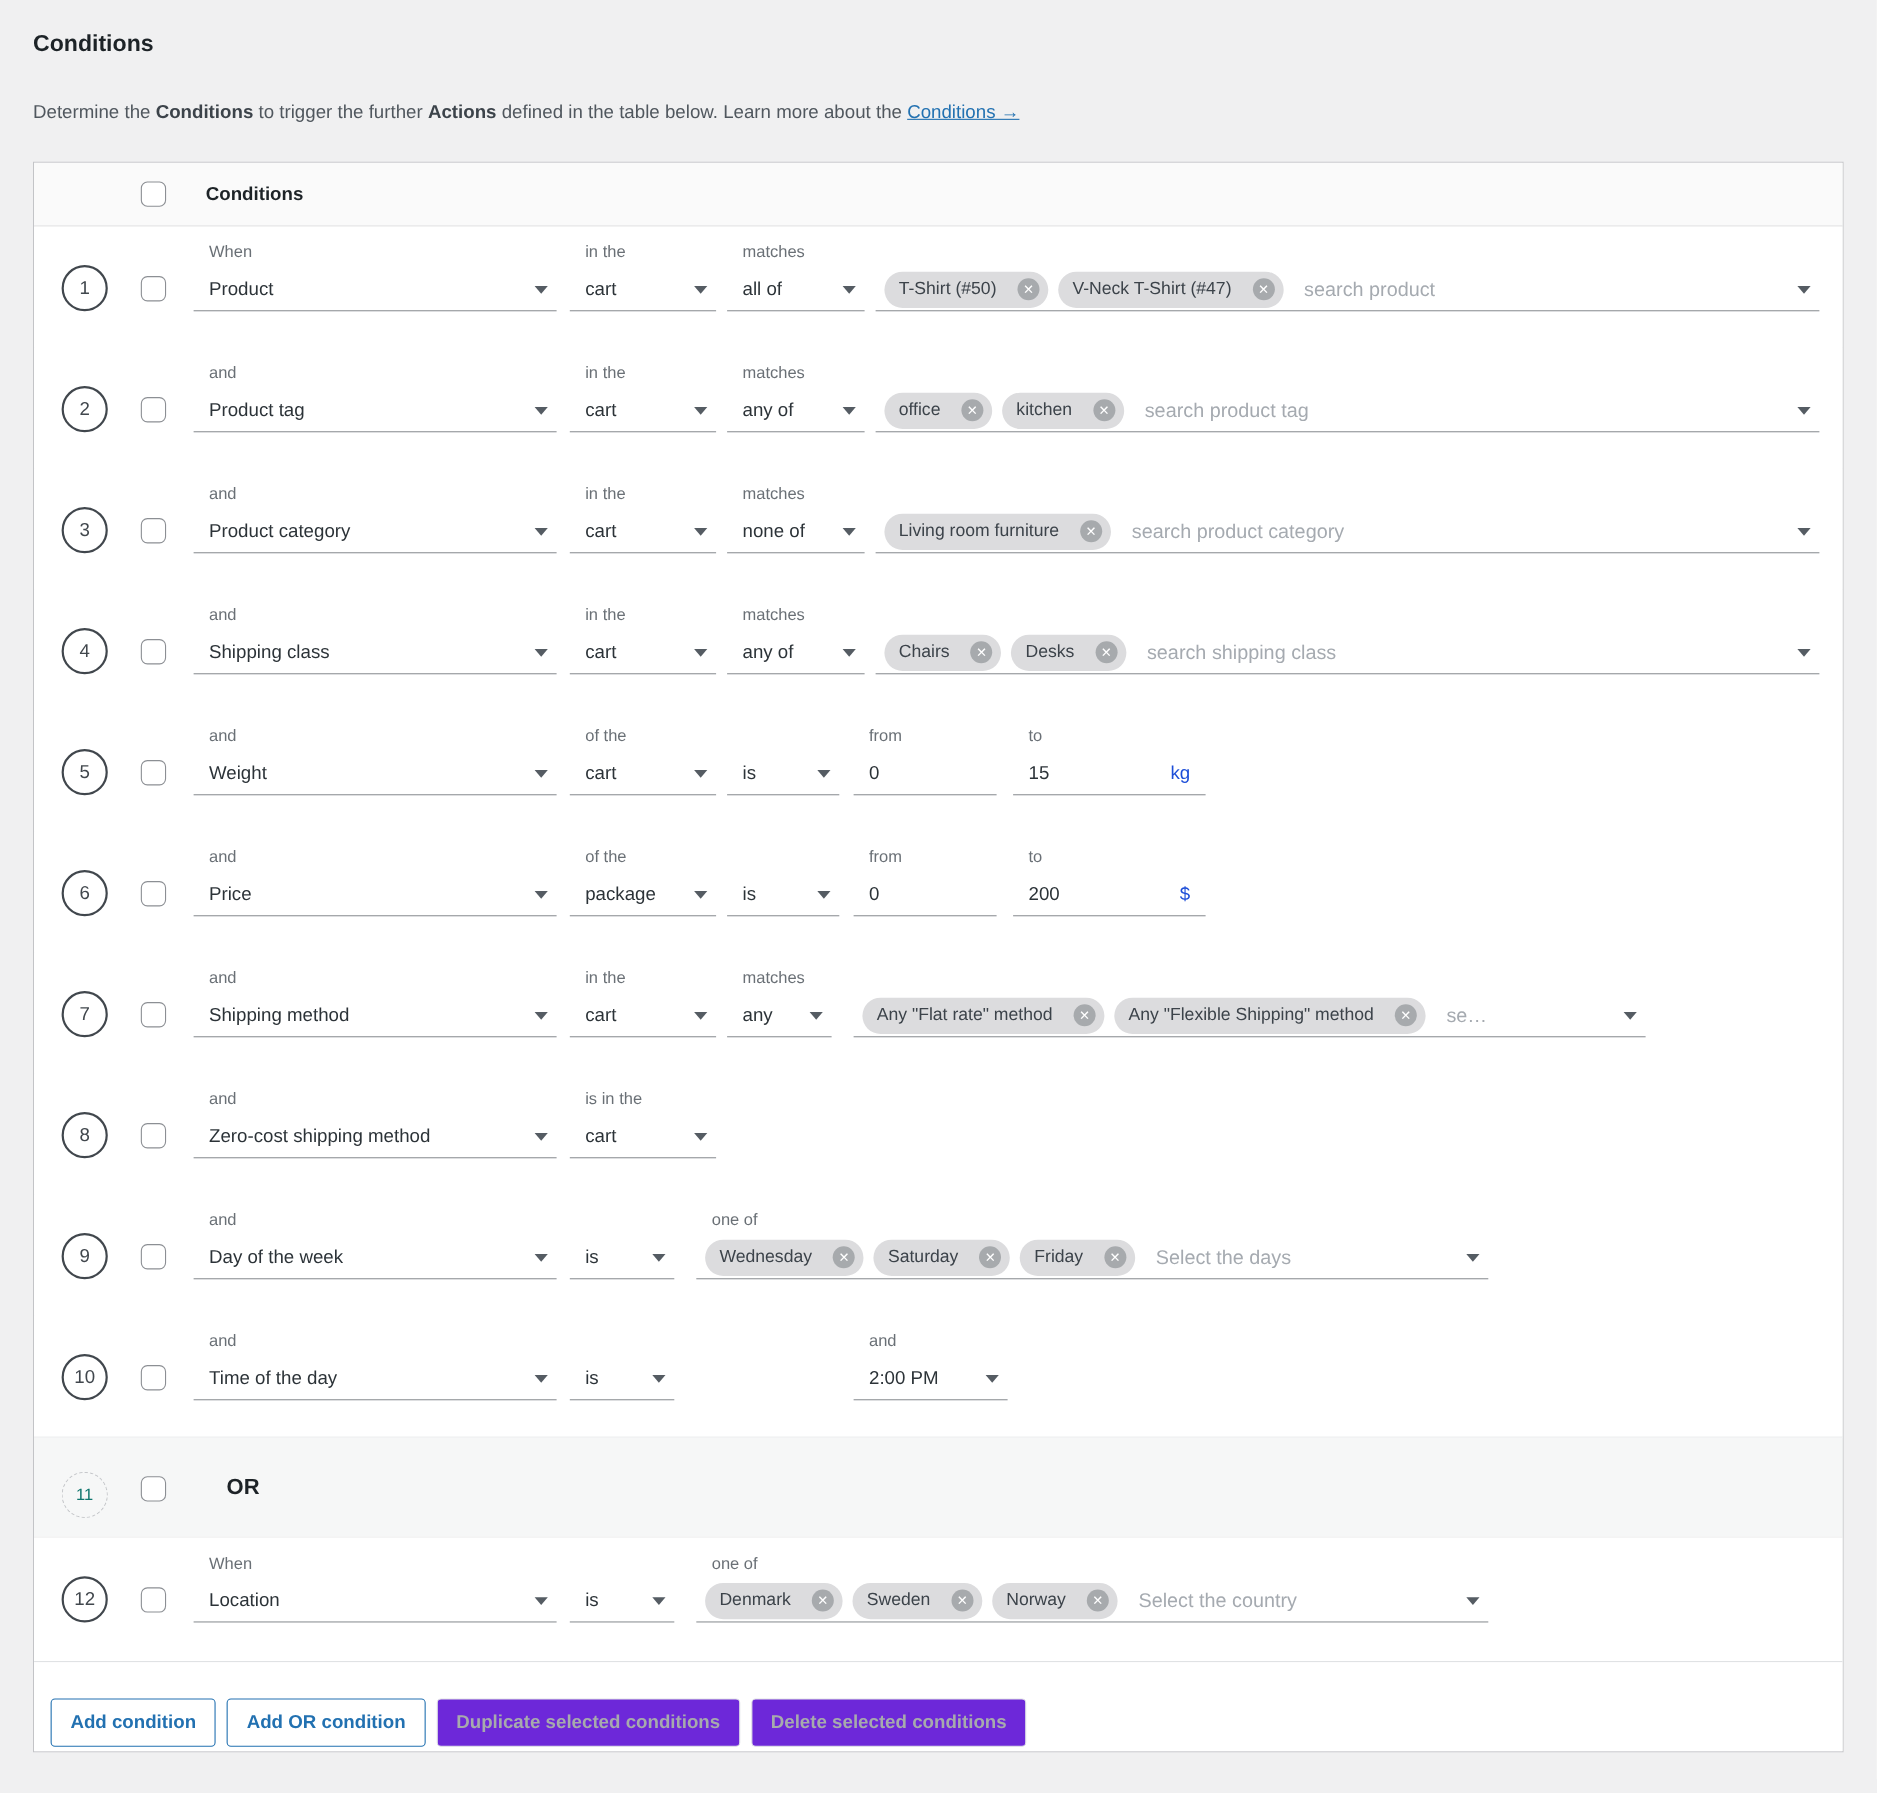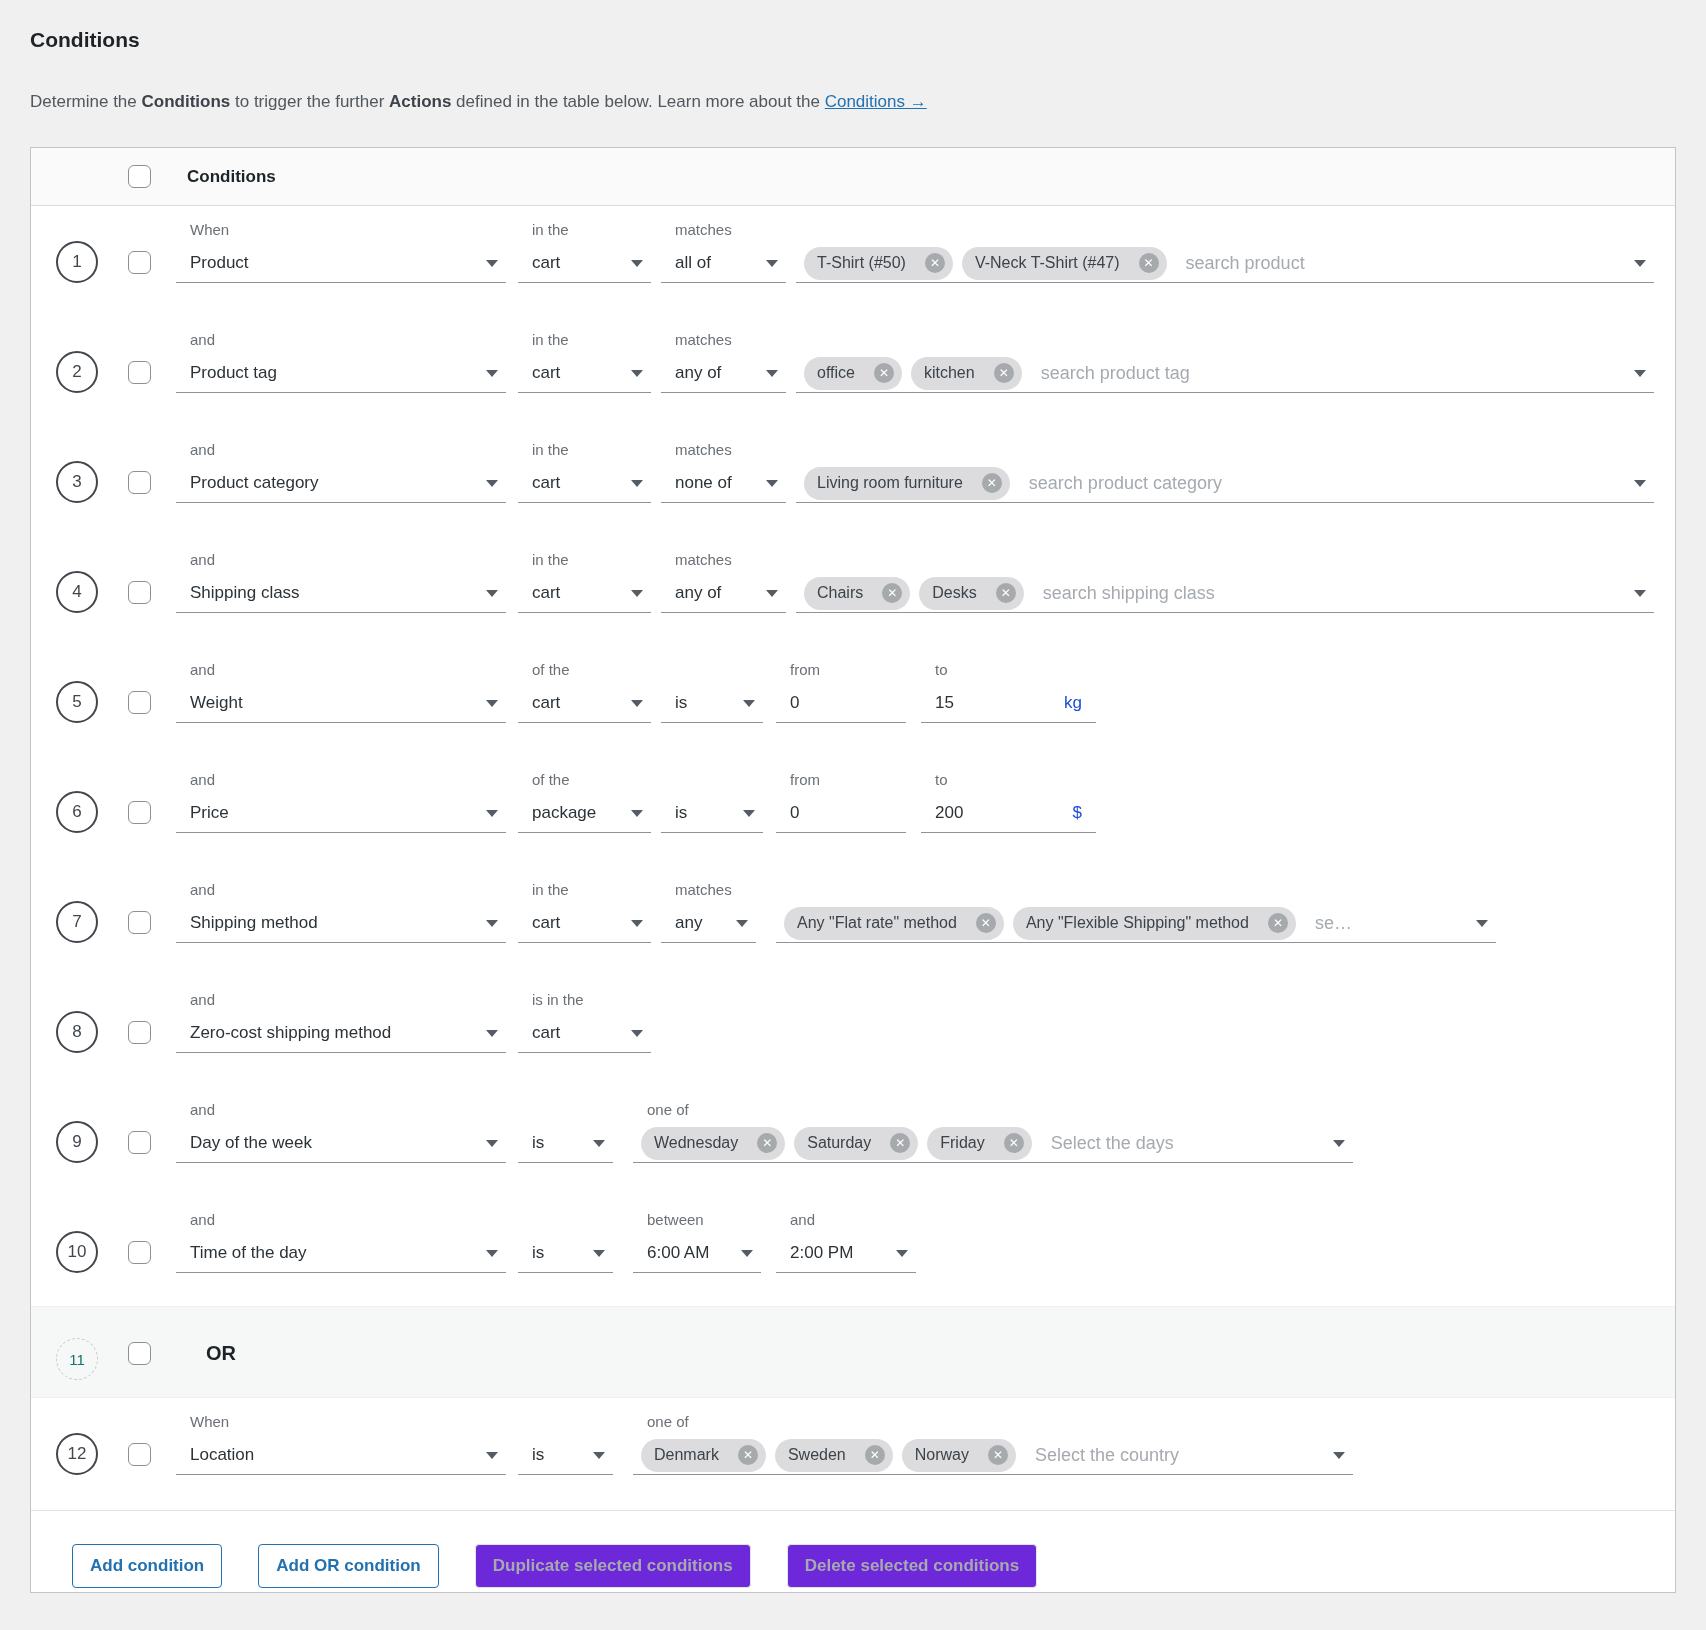--- a/index.html
+++ b/index.html
@@ -36,21 +36,21 @@
   .fvalue { font-size:17px; color:#2c3338; white-space:nowrap; }
   .fsuffix { margin-left:auto; font-size:17px; color:#1d4ed8; padding-right:6px; }
   .fplaceholder { font-size:18px; color:#a5aab0; margin-left:10px; white-space:nowrap; }
   .chevron { width:0; height:0; border-left:6px solid transparent; border-right:6px solid transparent; border-top:7px solid #555c63; margin-left:auto; flex:none; }
 
   .tag { background:#dcdcde; color:#3c434a; border-radius:17px; height:33px; display:inline-flex; align-items:center; padding:0 8px 0 13px; margin-right:9px; font-size:16px; gap:19px; white-space:nowrap; flex:none; }
   .tag-label { color:#3c434a; }
   .tag-x { width:20px; height:20px; border-radius:50%; background:#a7aaad; color:#fff; font-size:12px; line-height:1; display:flex; align-items:center; justify-content:center; cursor:pointer; flex:none; }
 
   .toolbar { height:82px; border-top:1px solid #e0e2e4; background:#fff; display:flex; align-items:flex-end; padding:0 0 4px 15px; box-sizing:border-box; gap:10px; }
-  .btn { height:44px; padding:0 17px; border-radius:4px; font-family:"Liberation Sans", sans-serif; font-size:17px; font-weight:600; background:#fff; cursor:pointer; white-space:nowrap;margin-left:26px; }
+  .btn { height:44px; padding:0 17px; border-radius:4px; font-family:"Liberation Sans", sans-serif; font-size:17px; font-weight:600; background:#fff; cursor:pointer; white-space:nowrap; }
   .btn.primary { border:1px solid #2271b1; color:#2271b1; }
   .btn.disabled { border:1px solid #e1e3e6; color:#a7aaad; background:#6d28d9; cursor:default; }
 </style>
 </head>
 <body>
 
 <div class="page">
   <h1 class="title">Conditions</h1>
   <p class="desc"><span>Determine the </span><b>Conditions</b><span> to trigger the further </span><b>Actions</b><span> defined in the table below. Learn more about the </span><a>Conditions →</a></p>
 
@@ -394,27 +394,20 @@
             <div class="flabel">and</div>
             <div class="fcontrol select">
               <span class="fvalue">Time of the day</span>
               <span class="chevron"></span>
             </div>
           </div>
           <div class="field" style="left: 487px; width: 95px;">
             <div class="flabel"></div>
             <div class="fcontrol select">
               <span class="fvalue">is</span>
-              <span class="chevron"></span>
-            </div>
-          </div>
-          <div class="field" style="left: 602px; width: 128px;">
-            <div class="flabel">between</div>
-            <div class="fcontrol select">
-              <span class="fvalue">6:00 AM</span>
               <span class="chevron"></span>
             </div>
           </div>
           <div class="field" style="left: 745px; width: 140px;">
             <div class="flabel">and</div>
             <div class="fcontrol select">
               <span class="fvalue">2:00 PM</span>
               <span class="chevron"></span>
             </div>
           </div>

